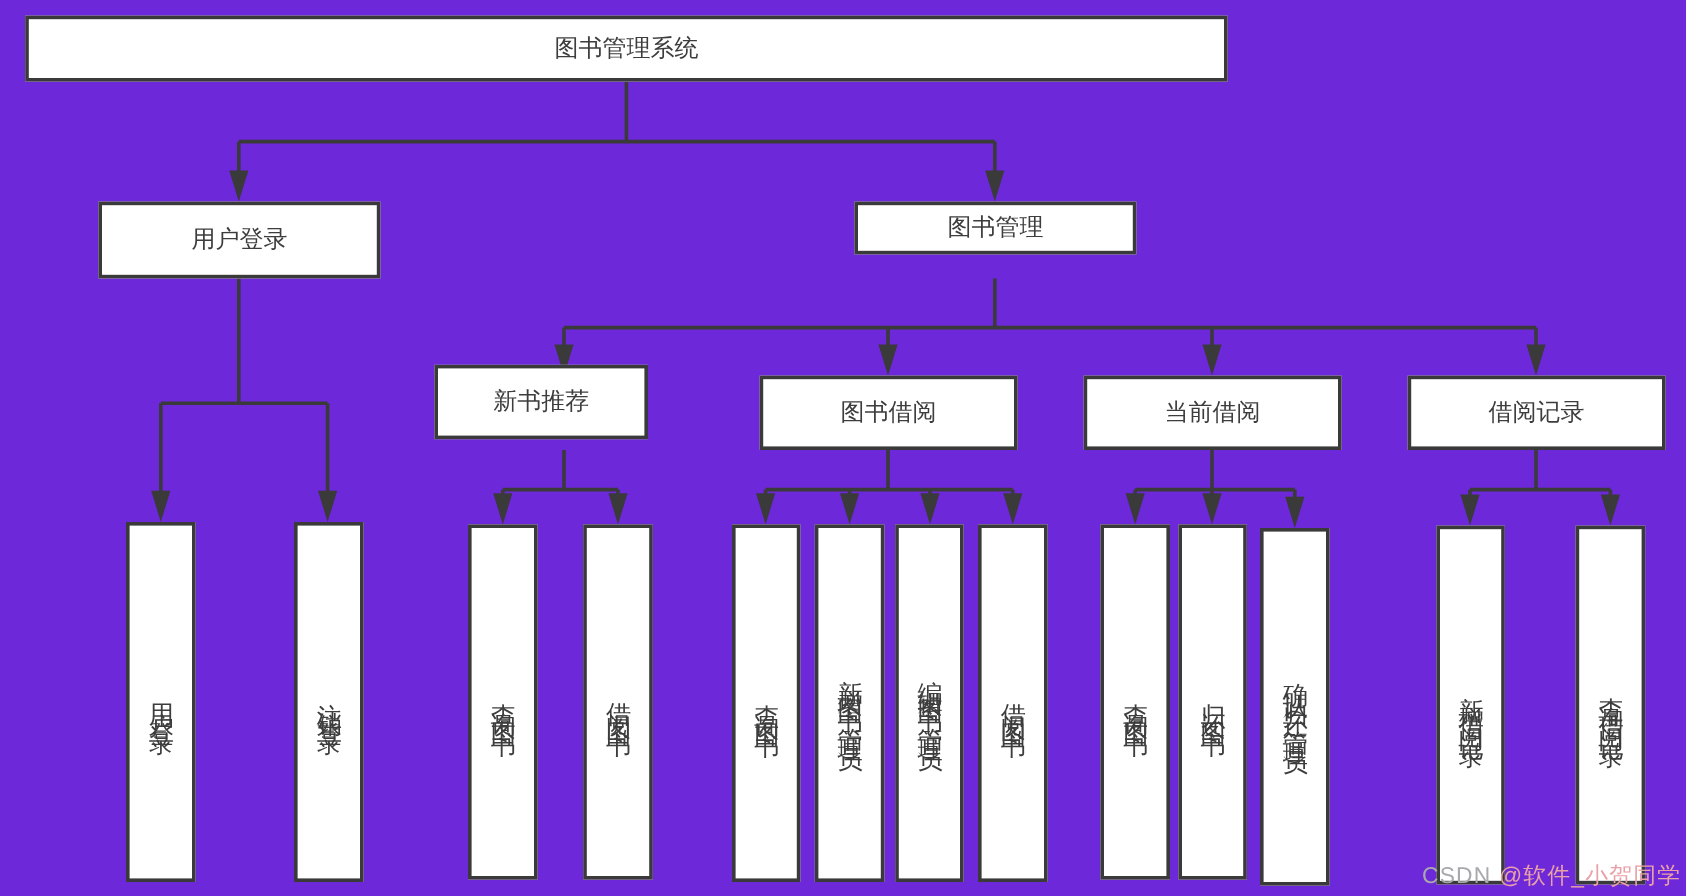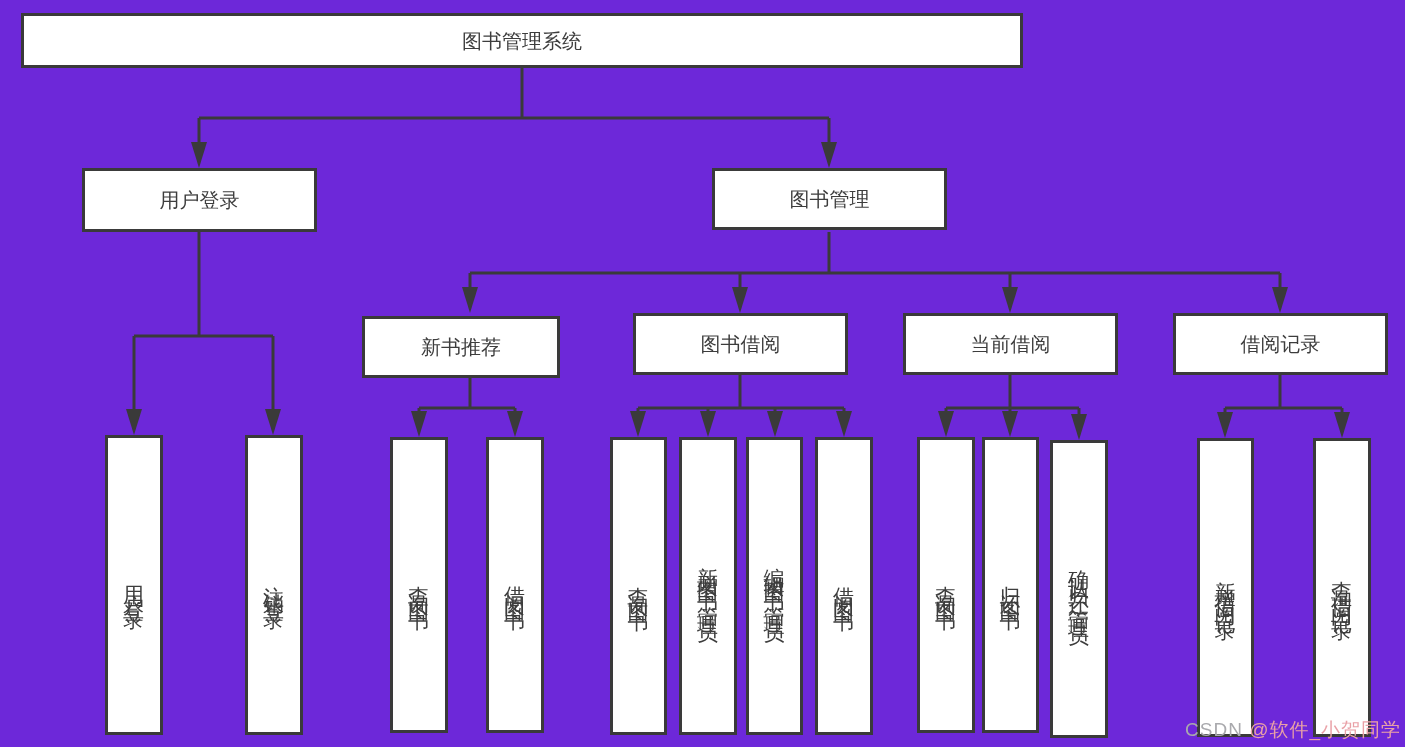--- a/index.html
+++ b/index.html
@@ -24,22 +24,22 @@
   }
   .vnode{
     writing-mode:vertical-rl;
     text-orientation:mixed;
     font-size:21px;
     letter-spacing:8px;
   }
   
   #n-root           {left:21px;  top:13px;  width:1002px; height:55px;}
   #n-user-login     {left:82px;  top:168px; width:235px;  height:64px;}
-  #n-book-mgmt      {left:712px; top:168px; width:235px;  height:62px;}
-  #n-new-book       {left:362px; top:316px; width:198px;  height:62px;}
+  #n-book-mgmt      {left:712px; top:168px; width:235px;  height:44px;}
+  #n-new-book       {left:362px; top:304px; width:178px;  height:62px;}
   #n-book-borrow    {left:633px; top:313px; width:215px;  height:62px;}
   #n-current-borrow {left:903px; top:313px; width:215px;  height:62px;}
   #n-borrow-records {left:1173px;top:313px; width:215px;  height:62px;}
   
   #n-leaf-user-login{left:105px; top:435px; width:58px; height:300px;}
   #n-leaf-logout    {left:245px; top:435px; width:58px; height:300px;}
   #n-nb-query       {left:390px; top:437px; width:58px; height:296px;}
   #n-nb-borrow      {left:486px; top:437px; width:58px; height:296px;}
   #n-bb-query       {left:610px; top:437px; width:57px; height:298px;}
   #n-bb-add         {left:679px; top:437px; width:58px; height:298px;}

